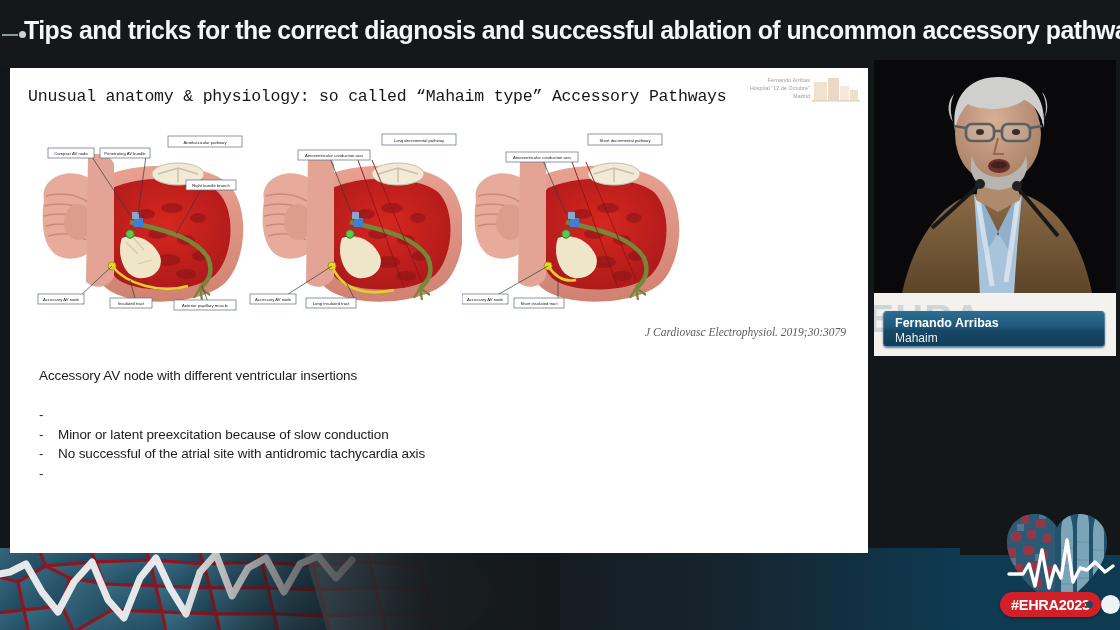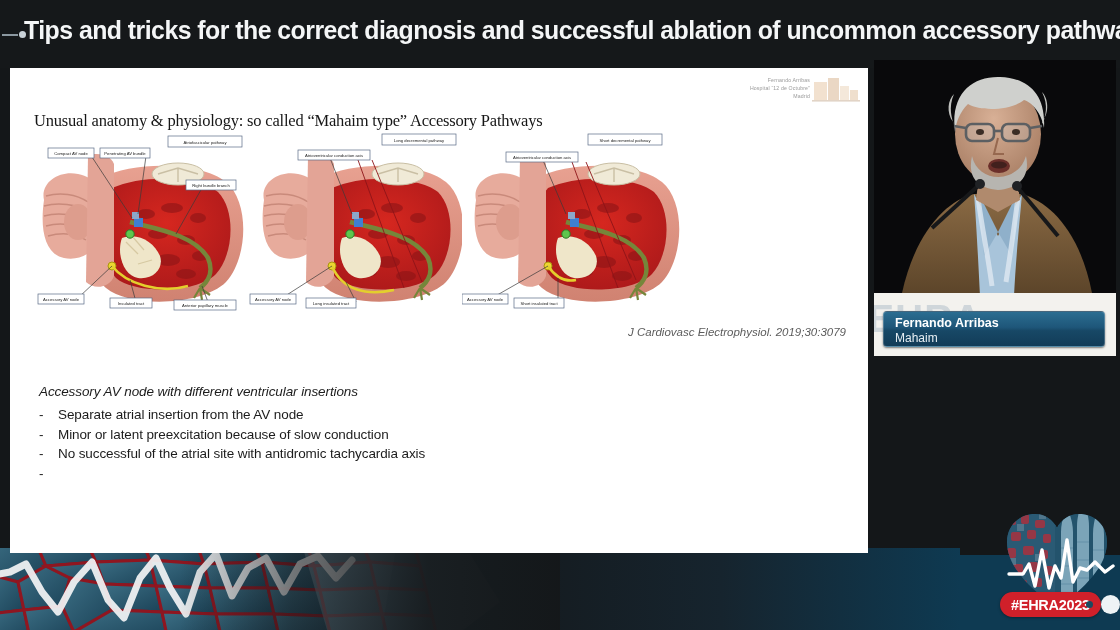--- a/index.html
+++ b/index.html
@@ -54,48 +54,48 @@
     font-family:"Liberation Sans", sans-serif;
     transform:scaleX(.975); transform-origin:left center;
   }
 
   
   .slide {
     position:absolute; left:10px; top:68px; width:858px; height:485px;
     background:#ffffff; overflow:hidden;
   }
   .slide-title {
-    position:absolute; left:24px; top:19px;
+    position:absolute; left:18px; top:19px;
     font-size:16.5px; color:#161616; letter-spacing:-.2px;
-    font-family:Liberation Serif, serif; white-space:nowrap;margin-top:24px;
+    font-family:Liberation Mono, monospace; white-space:nowrap;
   }
 
   
   .logo-block { position:absolute; right:58px; top:8px; text-align:right; }
   .logo-block div { font-size:5.2px; color:#9a9a9a; line-height:1.55; letter-spacing:.15px; white-space:nowrap; }
   .logo-mark { position:absolute; right:8px; top:8px; width:48px; height:26px; opacity:.55; }
 
   
   .figs { position:absolute; left:14px; top:62px; width:840px; height:190px; }
   .fig { position:absolute; top:0; width:252px; height:190px; }
   .fig.f1 { left:2px; }
   .fig.f2 { left:222px; }
   .fig.f3 { left:438px; }
   .fig svg { width:100%; height:100%; display:block; }
 
   .caption {
     position:absolute; right:22px; top:258px;
     font-size:11.5px; font-style:italic; color:#5c5c5c;
-    font-family:Liberation Sans, sans-serif;
+    font-family:Liberation Serif, serif;
   }
 
   
   .body-lead {
-    position:absolute; left:29px; top:316px;
-    font-size:13.5px; color:#1c1c1c; letter-spacing:-.1px;font-style:italic;
+    position:absolute; left:29px; top:300px;
+    font-size:13.5px; color:#1c1c1c; letter-spacing:-.1px;
   }
   .bullets { position:absolute; left:29px; top:337px; }
   .bullet { display:flex; font-size:13.5px; color:#1c1c1c; line-height:19.7px; letter-spacing:-.1px; }
   .bullet .dash { width:19px; flex:0 0 19px; }
 
   
   .video {
     position:absolute; left:874px; top:60px; width:242px; height:296px;
     background:#000; overflow:hidden;
   }
@@ -453,21 +453,20 @@
       </div>
     </div>
 
     <div class="caption">J Cardiovasc Electrophysiol. 2019;30:3079</div>
 
     <div class="body-lead">Accessory AV node with different ventricular insertions</div>
 
     <div class="bullets">
       <div class="bullet">
         <span class="dash">-</span>
-        <span>Separate atrial insertion from the AV node</span>
       </div>
       <div class="bullet">
         <span class="dash">-</span>
         <span>Minor or latent preexcitation because of slow conduction</span>
       </div>
       <div class="bullet">
         <span class="dash">-</span>
         <span>No successful of the atrial site with antidromic tachycardia axis</span>
       </div>
       <div class="bullet">

